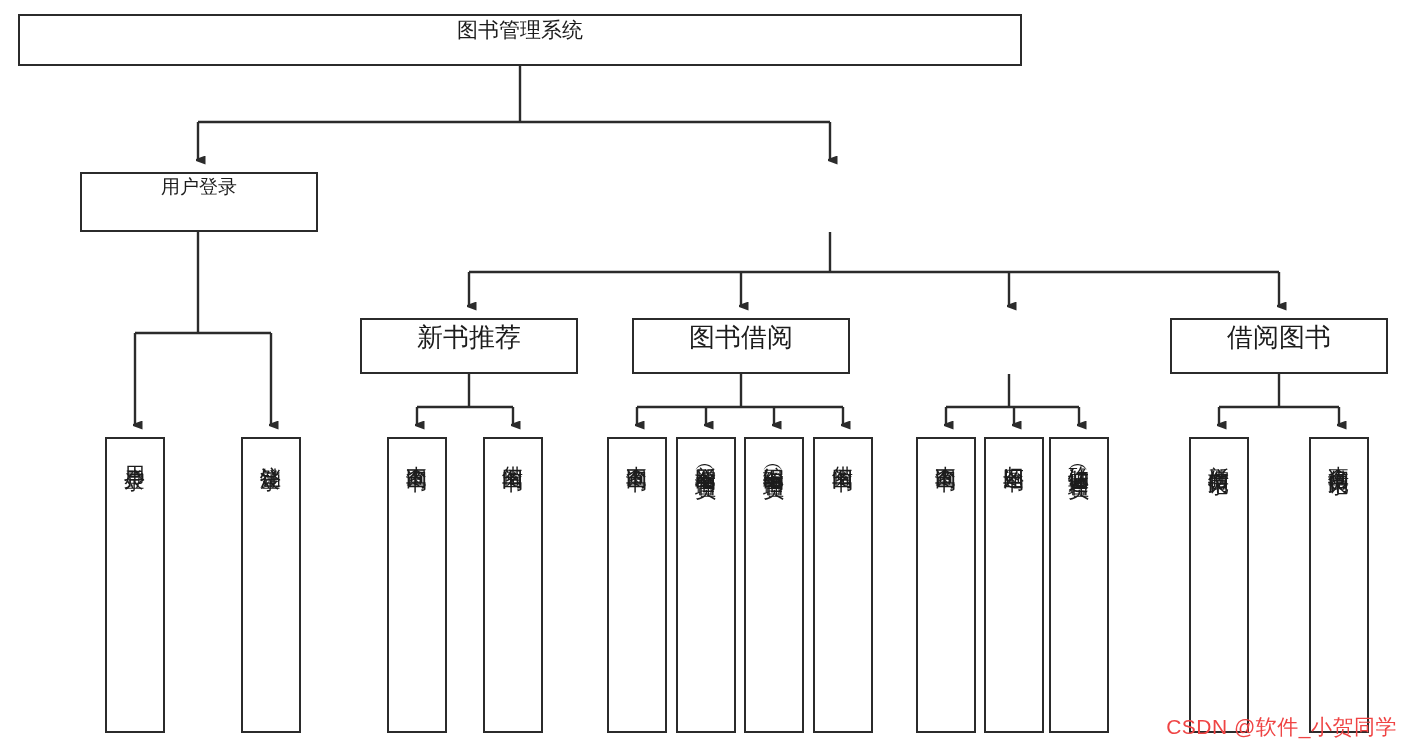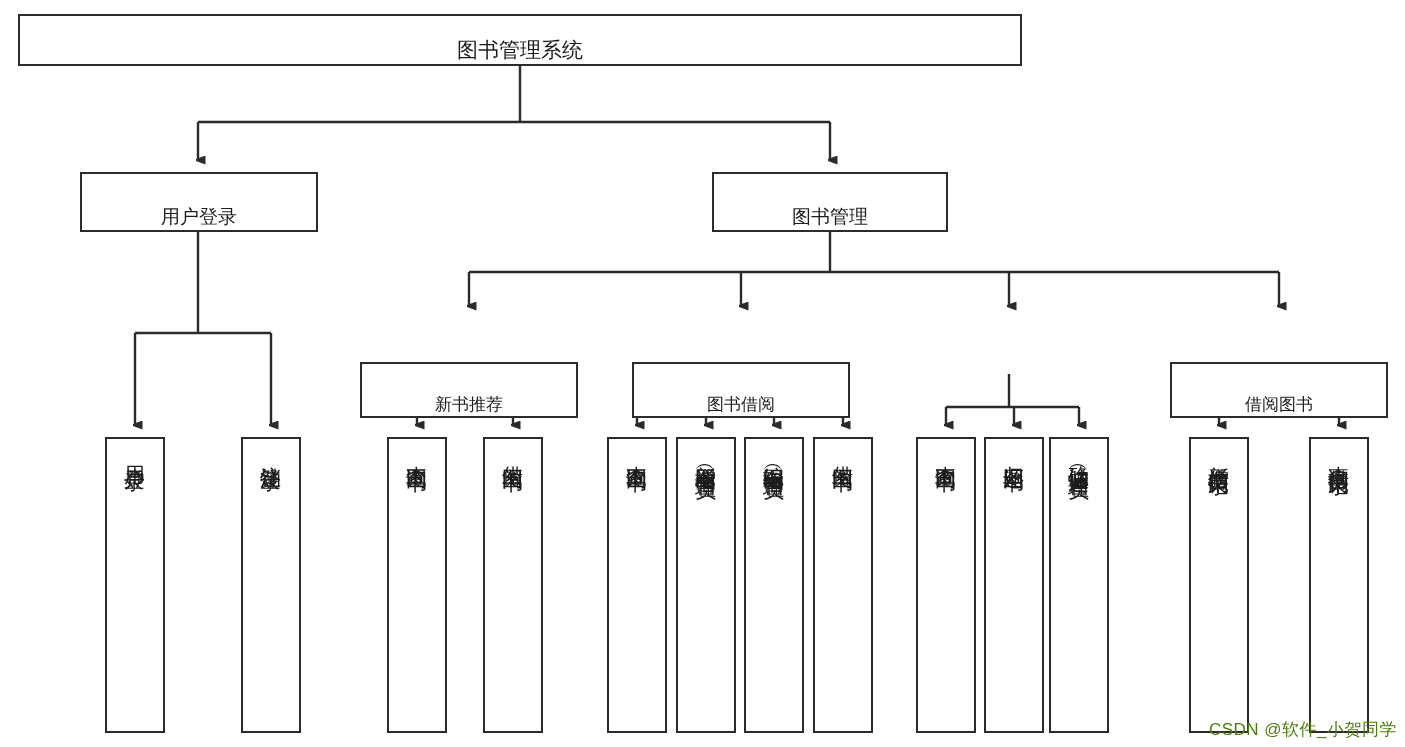--- a/index.html
+++ b/index.html
@@ -22,54 +22,53 @@
     width: 1405px;
     height: 747px;
     pointer-events: none;
   }
   .node {
     position: absolute;
     box-sizing: border-box;
     border: 2px solid #2b2b2b;
     background: #ffffff;
     display: flex;
-    align-items: flex-end;
+    align-items: flex-start;
     justify-content: center;
     color: #1c1c1c;
     z-index: 2;
   }
   .node.root {
     font-size: 21px;
   }
   .node.lvl1 {
     font-size: 19px;
   }
   .node.lvl2 {
-    font-size: 17px;
-    margin-top: 44px;
+    font-size: 26px;
   }
   .node.leaf {
     font-size: 21px;
     padding: 10px 0 8px 0;
     align-items: flex-start;
     justify-content: center;
   }
   .node.leaf .vtext {
     writing-mode: vertical-rl;
     text-orientation: upright;
     letter-spacing: 2px;
     line-height: 1;
     white-space: nowrap;
   }
   .watermark {
     position: absolute;
     right: 8px;
     bottom: 6px;
-    font-size: 17px;
-    color: #4d7c0f;
+    font-size: 21px;
+    color: #ef4444;
     letter-spacing: 0.5px;
     z-index: 3;
     white-space: nowrap;
     text-align: right;
   }
 </style>
 </head>
 <body>
 
 <div id="canvas">
@@ -124,23 +123,20 @@
     </g>
   </svg>
 
   <div class="node root" style="left:18px; top:14px; width:1004px; height:52px;">
     <span>图书管理系统</span>
   </div>
 
   <div class="node lvl1" style="left:80px; top:172px; width:238px; height:60px;">
     <span>用户登录</span>
   </div>
-  <div class="node lvl1" style="left:712px; top:172px; width:236px; height:60px;">
-    <span>图书管理</span>
-  </div>
 
   <div class="node lvl2" style="left:360px; top:318px; width:218px; height:56px;">
     <span>新书推荐</span>
   </div>
   <div class="node lvl2" style="left:632px; top:318px; width:218px; height:56px;">
     <span>图书借阅</span>
   </div>
   <div class="node lvl2" style="left:1170px; top:318px; width:218px; height:56px;">
     <span>借阅图书</span>
   </div>

